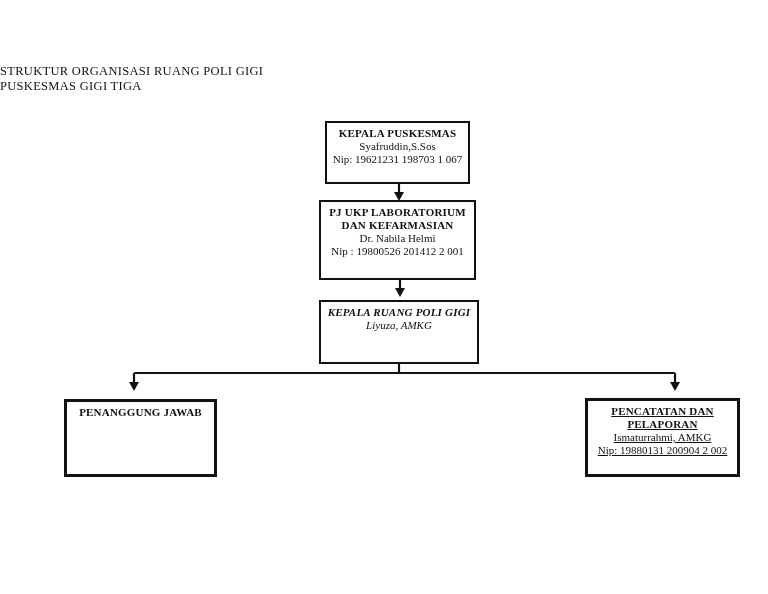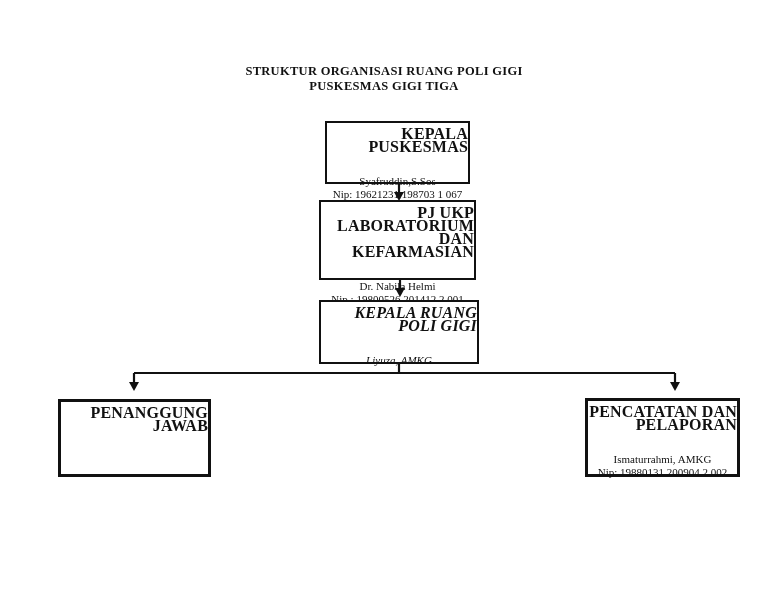--- a/index.html
+++ b/index.html
@@ -12,22 +12,21 @@
     background: #ffffff;
     color: var(--ink, #111111);
     font-family: "Liberation Serif", "DejaVu Serif", serif;
     overflow: hidden;
   }
   .chart-title {
     position: absolute;
     top: 64px;
     left: 0;
     width: 100%;
-    text-align: center;
-    font-weight: bold;
+    font-weight: normal;
     font-size: 12.5px;
     line-height: 15px;
     letter-spacing: 0.3px;
     color: var(--ink, #111111);
   }
   .connector-svg {
     position: absolute;
     top: 0; left: 0;
     width: 768px; height: 594px;
     color: var(--ink, #111111);
@@ -36,32 +35,31 @@
     position: absolute;
     background: #ffffff;
     border: 2px solid var(--ink, #111111);
     text-align: center;
     color: var(--ink, #111111);
   }
   .node.thick { border-width: 3px; }
   .node-title {
     margin-top: 4px;
     font-weight: bold;
-    font-size: 16px;
+    font-size: 11px;
     line-height: 13px;
     letter-spacing: 0.2px;
-    text-align: right;
   }
-  .node-body { margin-top: 22px; font-size: 11px; line-height: 13px; }
+  .node-body { margin-top: 0; font-size: 11px; line-height: 13px; }
   .node-body.gap-lg { }
   .node-kepala-puskesmas { left: 325px; top: 121px; width: 145px; height: 63px; }
   .node-pj-ukp          { left: 319px; top: 200px; width: 157px; height: 80px; }
   .node-kepala-ruang    { left: 319px; top: 300px; width: 160px; height: 64px; font-style: italic; }
-  .node-ukgmd           { left:  58px; top: 399px; width: 153px; height: 78px; }
-  .node-pencatatan      { left: 585px; top: 398px; width: 155px; height: 79px; }
+  .node-ukgmd           { left:  64px; top: 399px; width: 153px; height: 78px; }
+  .node-pencatatan      { left: 585px; top: 398px; width: 155px; height: 79px; text-decoration: underline; }
 </style>
 </head>
 <body>
 
 <div class="page" style="background: rgb(255, 255, 255); --ink: #111111;">
 
   <div class="chart-title">
     <div>STRUKTUR ORGANISASI RUANG POLI GIGI</div>
     <div>PUSKESMAS GIGI TIGA</div>
   </div>

